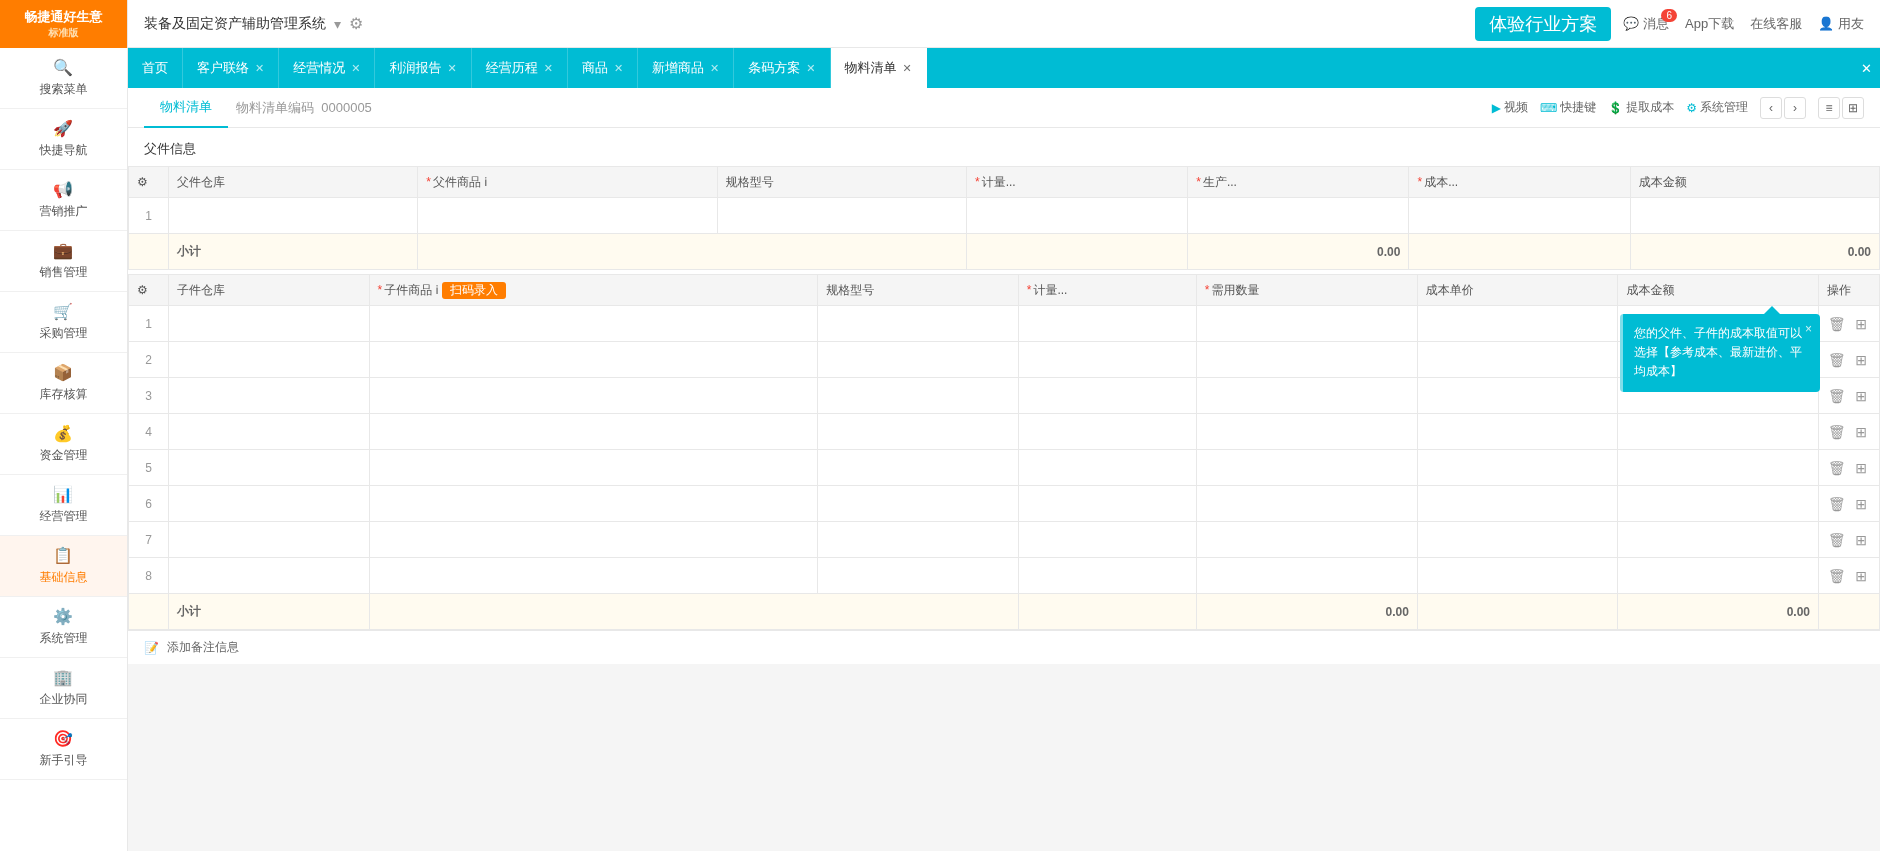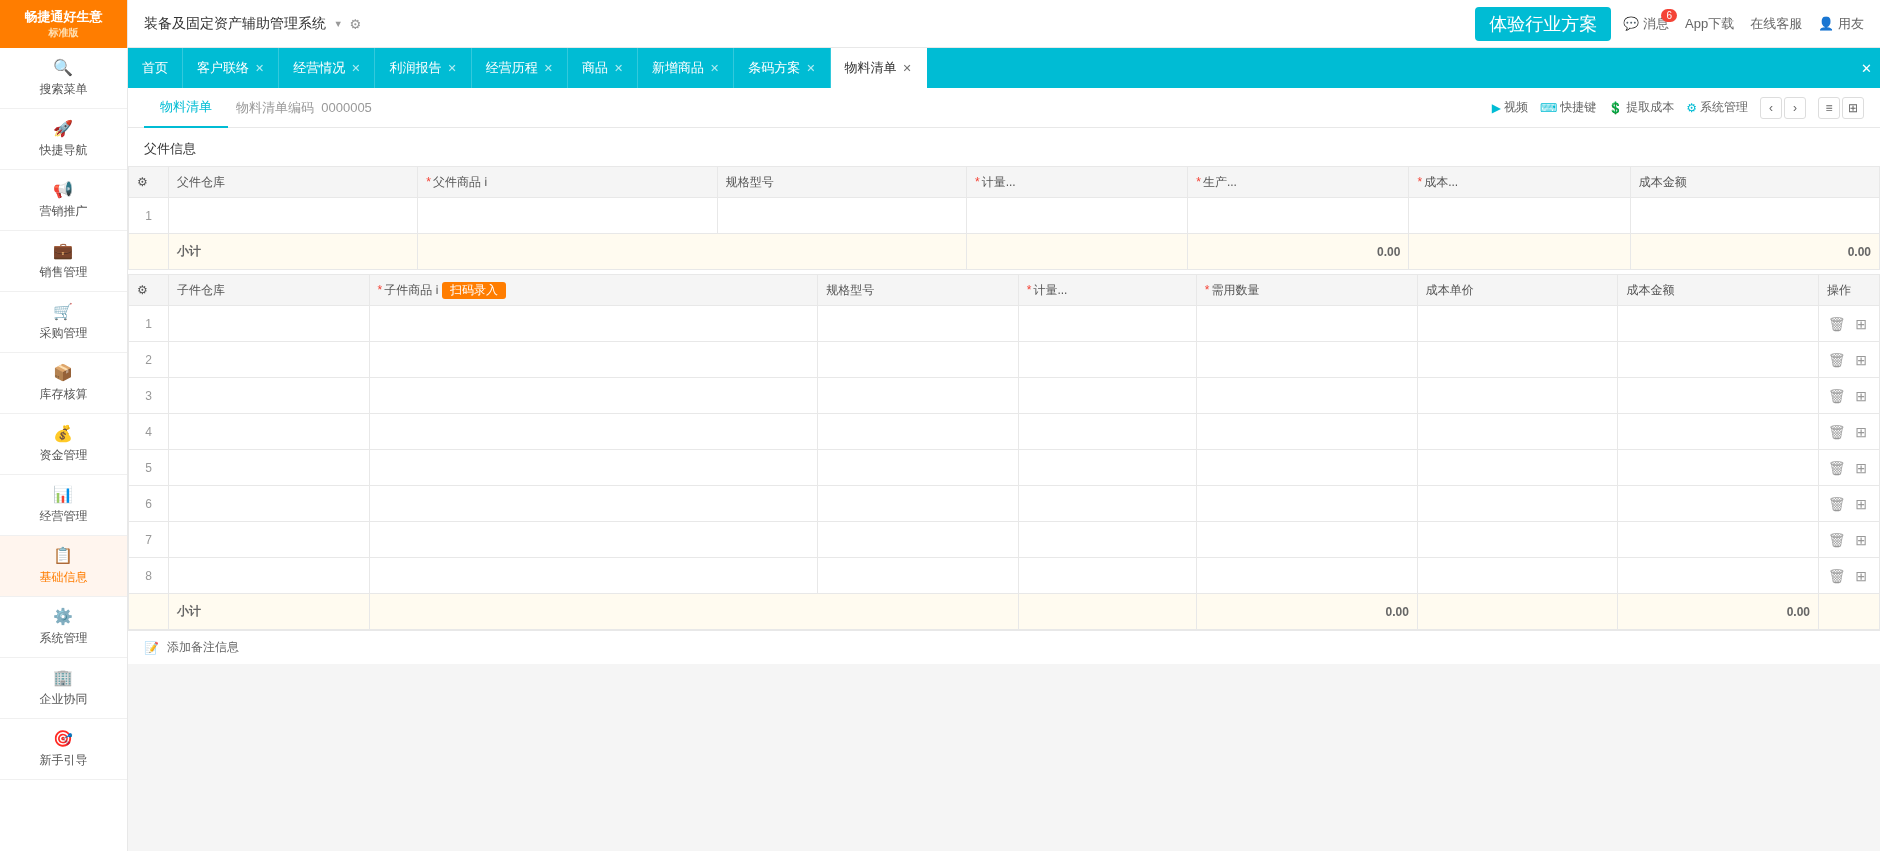--- a/index.html
+++ b/index.html
@@ -61,21 +61,20 @@
       border-bottom: 1px solid #e8e8e8;
       gap: 12px;
     }
     .topbar-title {
       flex: 1;
       font-size: 14px;
       color: #333;
       display: flex;
       align-items: center;
       gap: 8px;
-      font-family: Liberation Mono, monospace;
     }
     .topbar-gear {
       color: #999;
       font-size: 16px;
       cursor: pointer;
     }
     .topbar-trial {
       background: #00bcd4;
       color: white;
       border: none;
@@ -493,20 +492,25 @@
     <td colspan="1">小计</td>
     <td colspan="2"></td>
     <td></td>
     <td class="col-right">0.00</td>
     <td></td>
     <td class="col-right">0.00</td>
   </tr>
               </tbody>
           </table>
 
+          <div class="tooltip-box">
+            <div class="tooltip-left-bar"></div>
+            <span>您的父件、子件的成本取值可以选择【参考成本、最新进价、平均成本】</span>
+            <span class="tooltip-close">×</span>
+          </div>
         </div>
       </div>
 
       <div class="info-section">
         <table class="data-table">
           <thead>
             <tr>
               <th class="col-settings">⚙</th>
               <th>子件仓库</th>
               <th>

